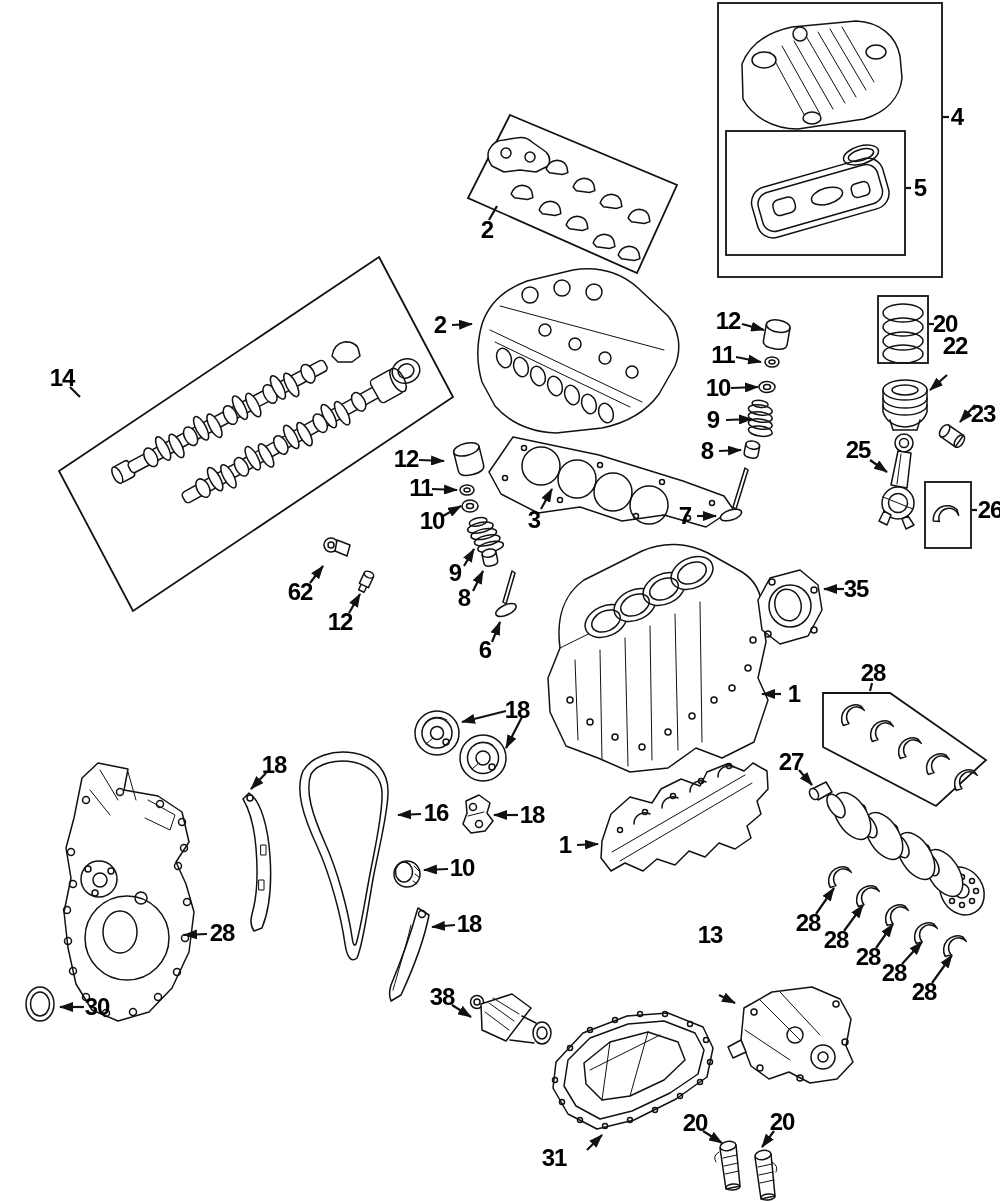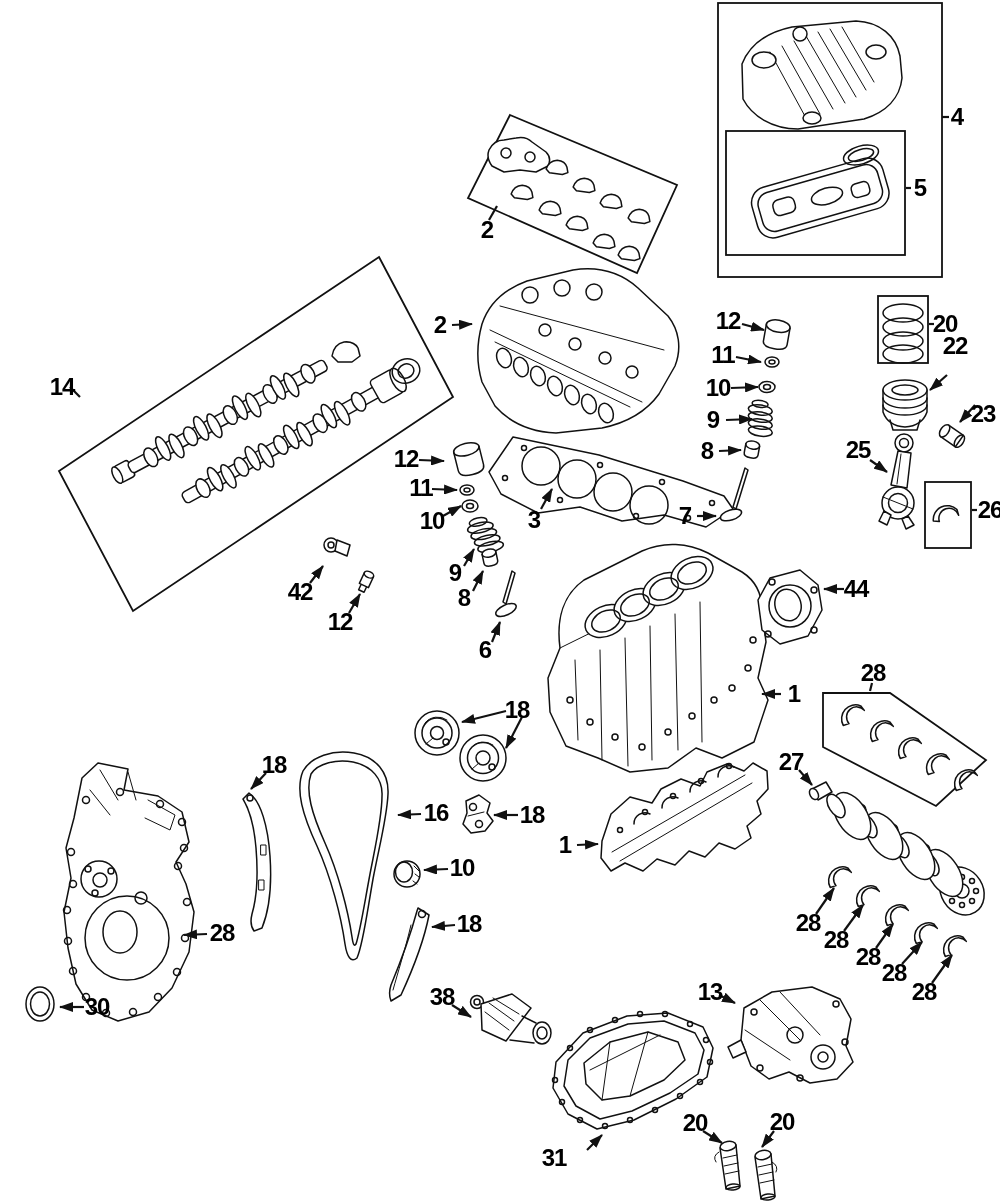--- a/index.html
+++ b/index.html
@@ -534,57 +534,57 @@
     <path d="M719,995 L735,1003" marker-end="url(#ah)"></path>
     <path d="M703,1131 L722,1143" marker-end="url(#ah)"></path>
     <path d="M774,1131 L762,1147" marker-end="url(#ah)"></path>
   </g>
 </svg>
 
 <div class="callout" style="left:957px;top:117px">4</div>
 <div class="callout" style="left:920px;top:188px">5</div>
 <div class="callout" style="left:487px;top:230px">2</div>
 <div class="callout" style="left:440px;top:325px">2</div>
-<div class="callout" style="left:62px;top:387px">14</div>
+<div class="callout" style="left:62px;top:378px">14</div>
 <div class="callout" style="left:534px;top:520px">3</div>
 <div class="callout" style="left:406px;top:459px">12</div>
 <div class="callout" style="left:421px;top:488px">11</div>
 <div class="callout" style="left:432px;top:521px">10</div>
 <div class="callout" style="left:455px;top:573px">9</div>
 <div class="callout" style="left:464px;top:598px">8</div>
 <div class="callout" style="left:485px;top:650px">6</div>
-<div class="callout" style="left:300px;top:592px">42</div>
+<div class="callout" style="left:300px;top:592px">62</div>
 <div class="callout" style="left:340px;top:622px">12</div>
 <div class="callout" style="left:728px;top:321px">12</div>
 <div class="callout" style="left:723px;top:355px">11</div>
 <div class="callout" style="left:718px;top:388px">10</div>
 <div class="callout" style="left:713px;top:420px">9</div>
 <div class="callout" style="left:707px;top:451px">8</div>
 <div class="callout" style="left:685px;top:516px">7</div>
 <div class="callout" style="left:945px;top:324px">20</div>
 <div class="callout" style="left:955px;top:346px">22</div>
 <div class="callout" style="left:983px;top:414px">23</div>
 <div class="callout" style="left:858px;top:450px">25</div>
 <div class="callout" style="left:990px;top:510px">26</div>
-<div class="callout" style="left:856px;top:589px">44</div>
+<div class="callout" style="left:856px;top:589px">35</div>
 <div class="callout" style="left:794px;top:694px">1</div>
 <div class="callout" style="left:873px;top:673px">28</div>
 <div class="callout" style="left:791px;top:762px">27</div>
 <div class="callout" style="left:565px;top:845px">1</div>
 <div class="callout" style="left:808px;top:923px">28</div>
 <div class="callout" style="left:836px;top:940px">28</div>
 <div class="callout" style="left:868px;top:957px">28</div>
 <div class="callout" style="left:894px;top:973px">28</div>
 <div class="callout" style="left:924px;top:992px">28</div>
 <div class="callout" style="left:222px;top:933px">28</div>
 <div class="callout" style="left:97px;top:1007px">30</div>
 <div class="callout" style="left:274px;top:765px">18</div>
 <div class="callout" style="left:436px;top:813px">16</div>
 <div class="callout" style="left:532px;top:815px">18</div>
 <div class="callout" style="left:462px;top:868px">10</div>
 <div class="callout" style="left:469px;top:924px">18</div>
 <div class="callout" style="left:517px;top:710px">18</div>
 <div class="callout" style="left:442px;top:997px">38</div>
 <div class="callout" style="left:554px;top:1158px">31</div>
-<div class="callout" style="left:710px;top:992px">13</div>
+<div class="callout" style="left:710px;top:935px">13</div>
 <div class="callout" style="left:695px;top:1123px">20</div>
 <div class="callout" style="left:782px;top:1122px">20</div>
 </div>
 
 </body></html>

